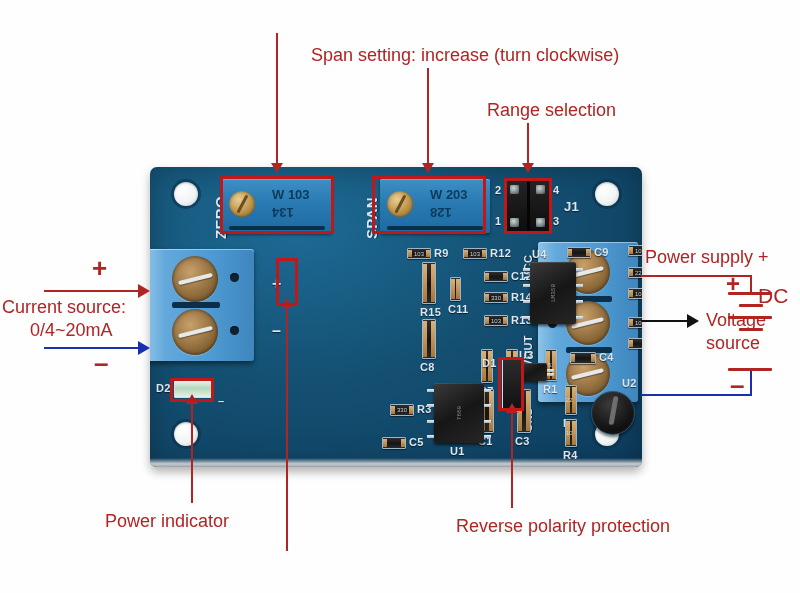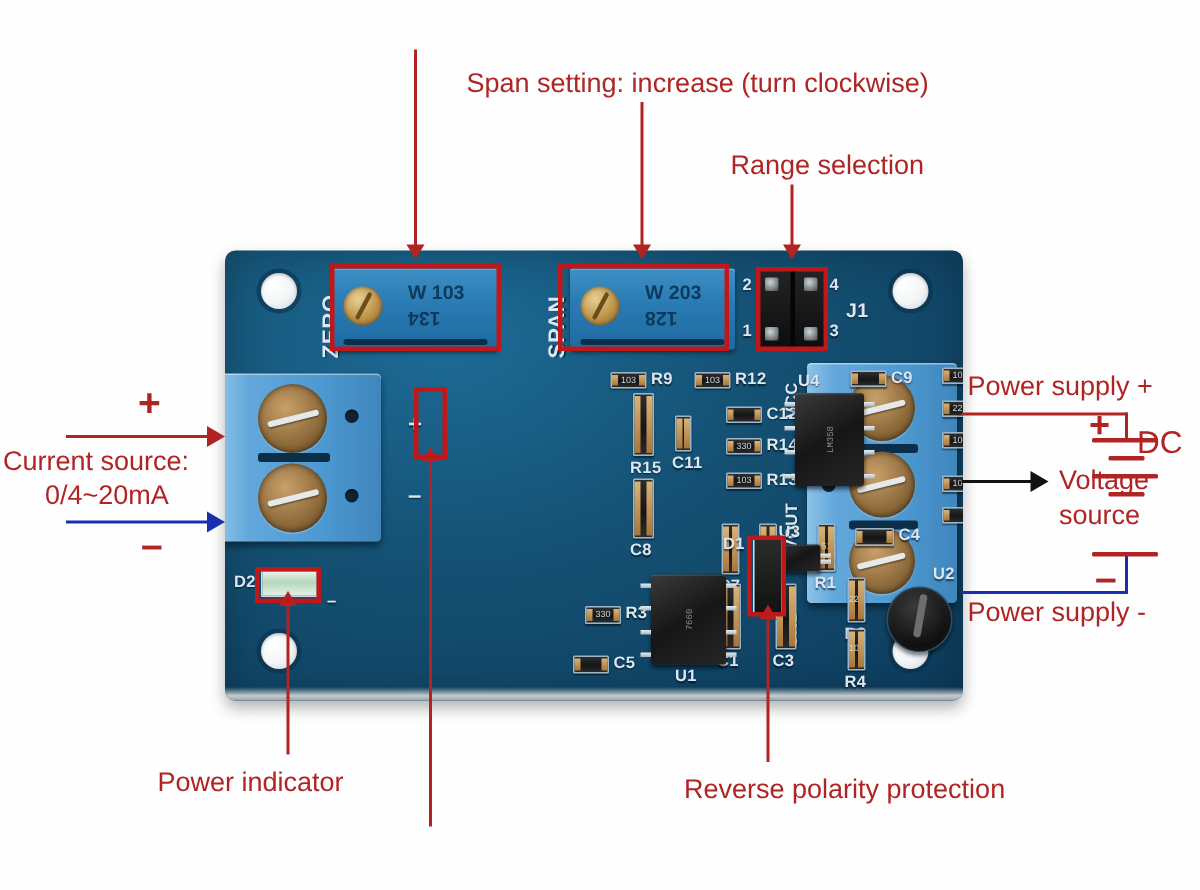--- a/index.html
+++ b/index.html
@@ -458,21 +458,20 @@
   <div class="hline" style="left:641px; top:320px; width:0px;"></div>
   <div style="position:absolute; left:641px; top:320px; width:48px; height:2px; background:#111;"></div>
   <div class="arrow-right black" style="left:687px; top:314px;"></div>
   <div class="anno" style="left:706px; top:310px;">Voltage</div>
   <div class="anno" style="left:706px; top:333px;">source</div>
 
   <div class="hline blue" style="left:641px; top:394px; width:111px;"></div>
   <div class="vline blue" style="left:750px; top:368px; height:27px;"></div>
   <div class="pl" style="position:absolute; left:728px; top:368px; width:44px; height:3px; background:#b02424; border-radius:1px;"></div>
   <div class="minus-sign" style="left:730px; top:372px; font-size:26px;">–</div>
-  <div class="anno" style="left:645px; top:398px;">Power supply -</div>
 
   <div class="vline" style="left:191px; top:404px; height:99px;"></div>
   <div class="arrow-up" style="left:186px; top:394px;"></div>
   <div class="anno" style="left:105px; top:511px;">Power indicator</div>
 
   <div class="vline" style="left:286px; top:308px; height:243px;"></div>
   <div class="arrow-up" style="left:281px; top:298px;"></div>
 
   <div class="vline" style="left:511px; top:413px; height:95px;"></div>
   <div class="arrow-up" style="left:506px; top:403px;"></div>

